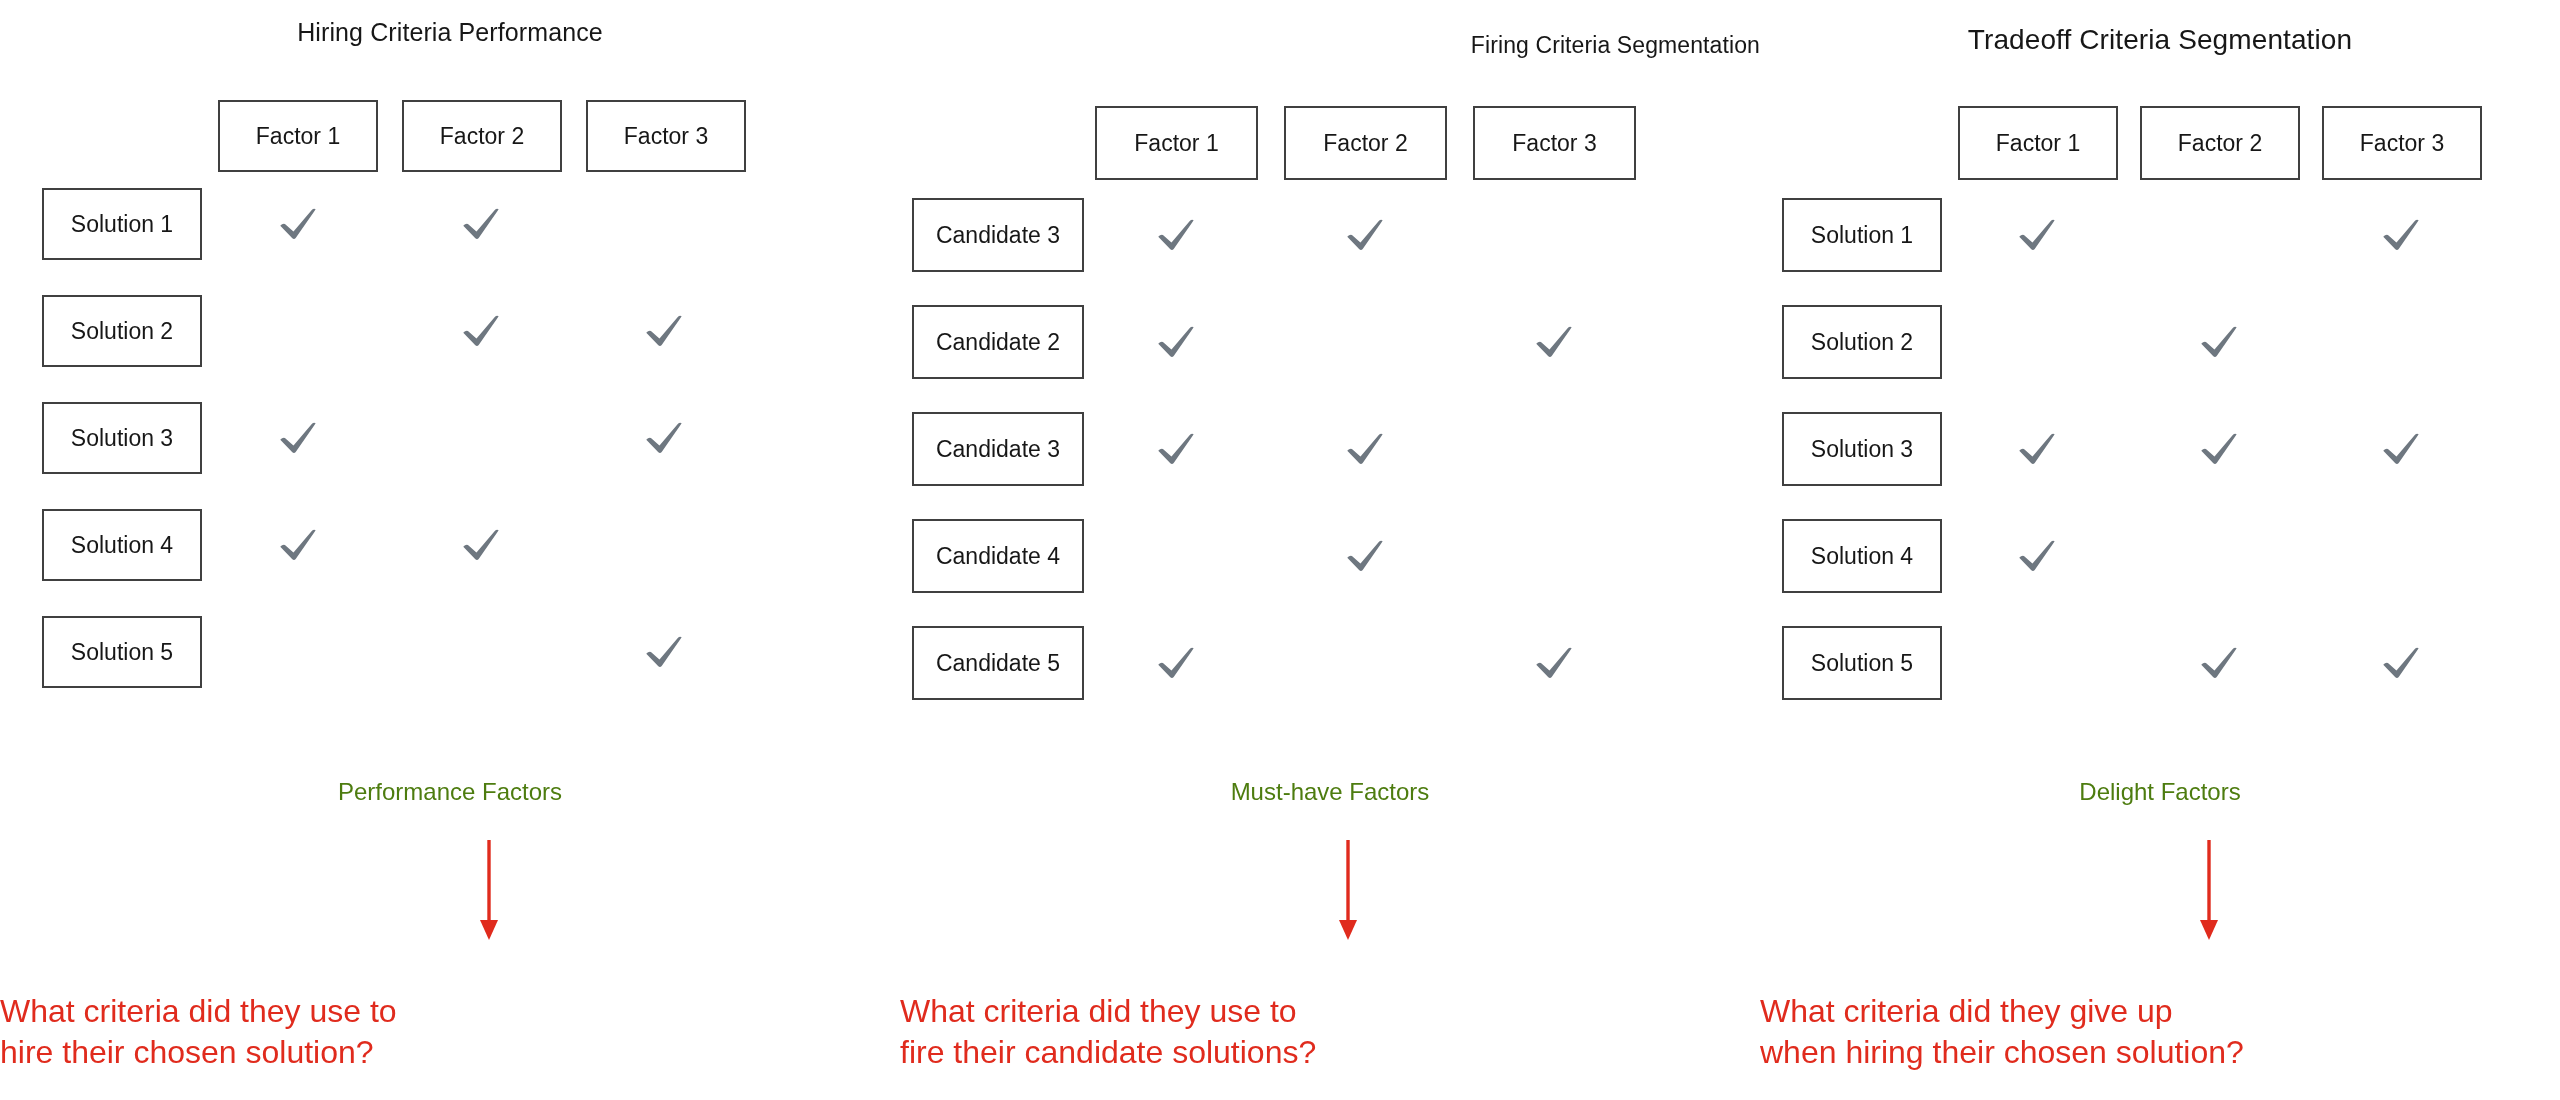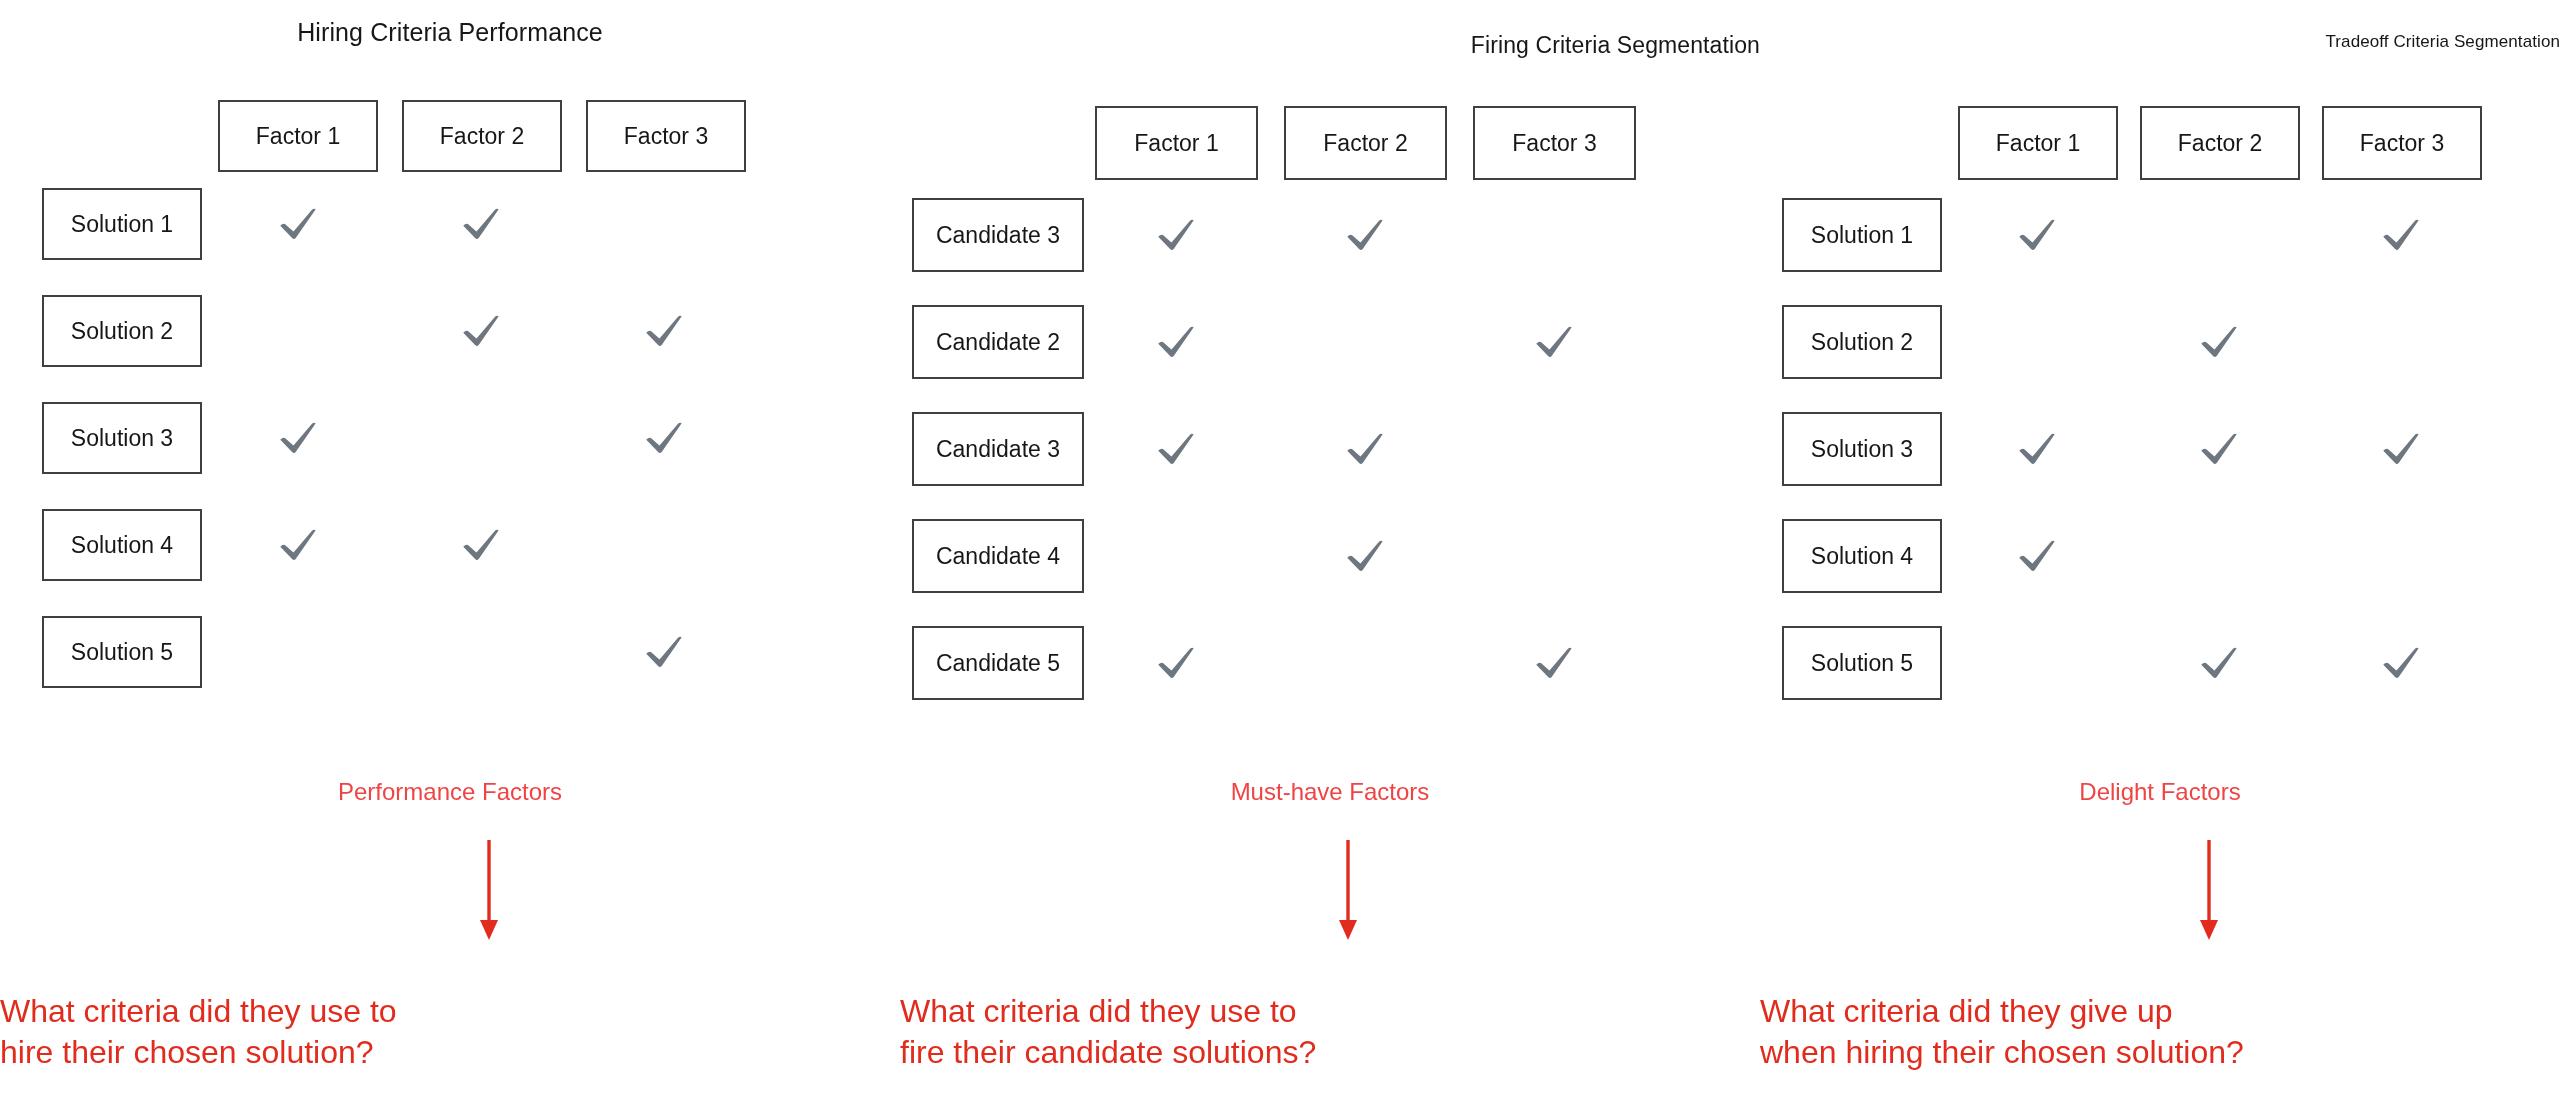--- a/index.html
+++ b/index.html
@@ -86,21 +86,21 @@
     display: block;
   }
   .check-icon svg {
     display: block;
   }
   .footer-label {
     position: absolute;
     width: 100%;
     text-align: center;
     font-size: 24px;
-    color: #ef4444;
+    color: #4d7c0f;
     white-space: nowrap;
   }
   .arrow {
     position: absolute;
   }
   .footer-question {
     position: absolute;
     width: 100%;
     font-size: 32px;
     font-weight: 400;
@@ -315,21 +315,21 @@
       <div class="arrow" style="left:437px;top:840px;"><svg width="22" height="100" viewBox="0 0 22 100" aria-hidden="true">
           <line x1="11" y1="0" x2="11" y2="82" stroke="#e02b1d" stroke-width="3.4"></line>
           <polygon points="2,80 20,80 11,100" fill="#e02b1d"></polygon>
         </svg></div>
       <div class="footer-question" style="top:975px;font-size:32px;color:#e02b1d;">
         <span class="q-line">What criteria did they use to</span>
         <span class="q-line">fire their candidate solutions?</span>
       </div>
     </div>
     <div class="panel" style="left:1760px;width:800px;">
-      <div class="panel-title" style="top:32px;font-size:17px;text-align:right;">Tradeoff Criteria Segmentation</div>
+      <div class="panel-title" style="top:24px;font-size:28px;">Tradeoff Criteria Segmentation</div>
       <div class="factor-row" style="left:198px;top:106px;gap:22px;">
         <div class="factor-box" style="width:160px;height:74px;font-size:23px;">Factor 1</div>
         <div class="factor-box" style="width:160px;height:74px;font-size:23px;">Factor 2</div>
         <div class="factor-box" style="width:160px;height:74px;font-size:23px;">Factor 3</div>
       </div>
       <div class="grid-body" style="left:0;top:198px;width:800px;">
         <div class="grid-row" style="height:107px;">
           <div class="row-label-box" style="left:22px;top:0;width:160px;height:74px;font-size:23px;">Solution 1</div>
           <div class="cell" style="left:254px;top:14px;width:46px;height:46px;">
             <span class="check-icon">

